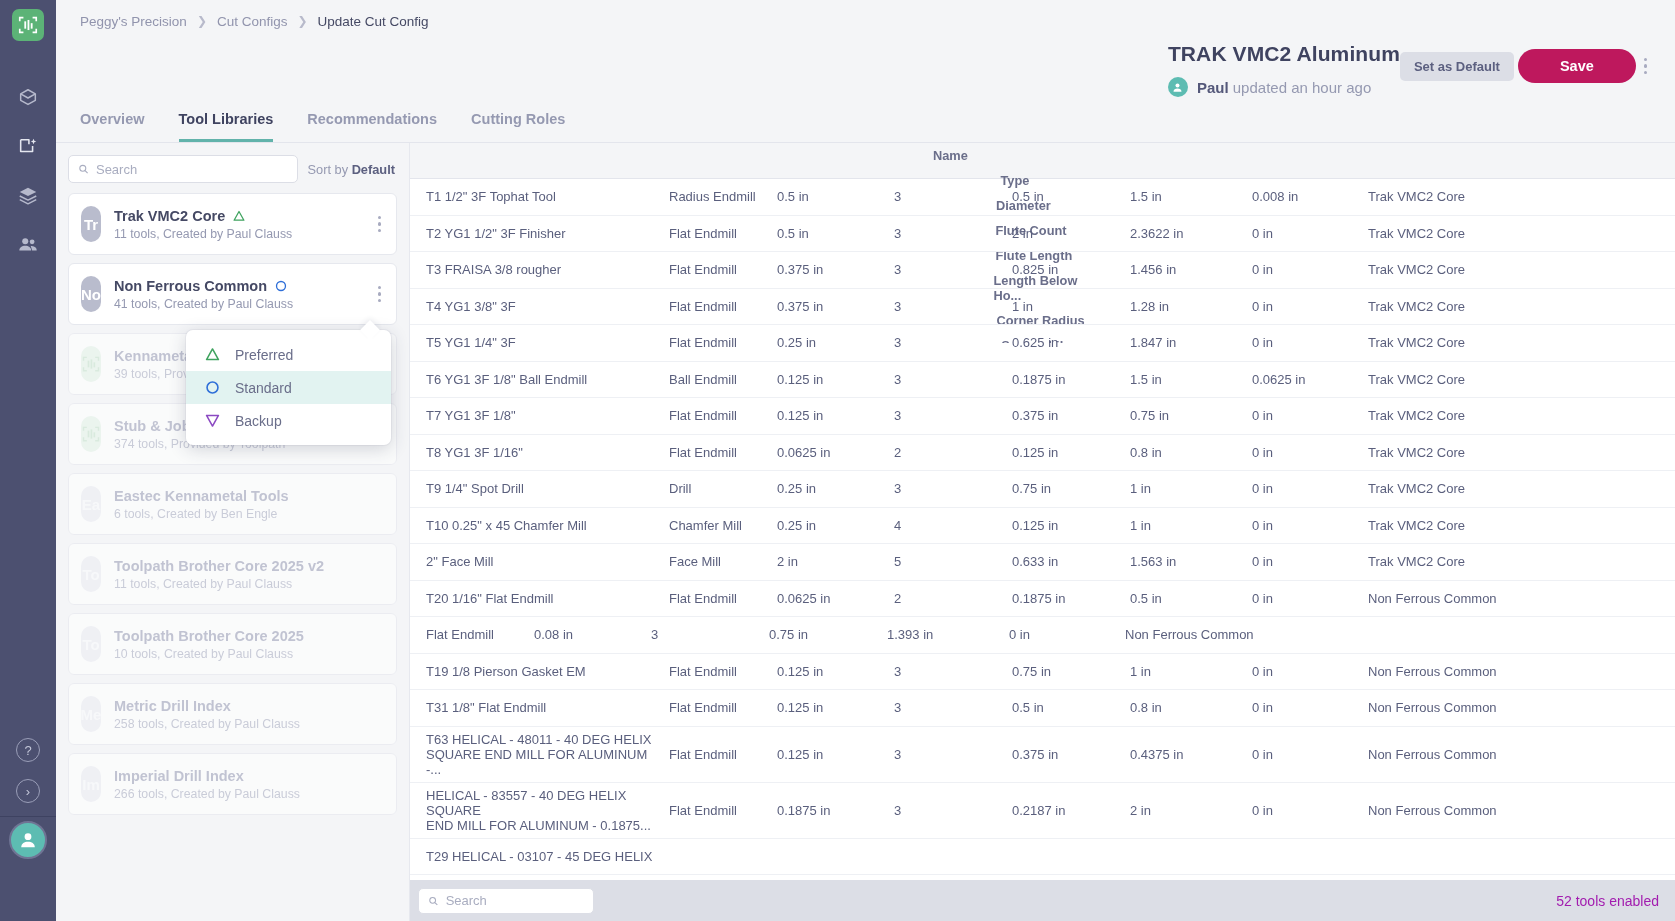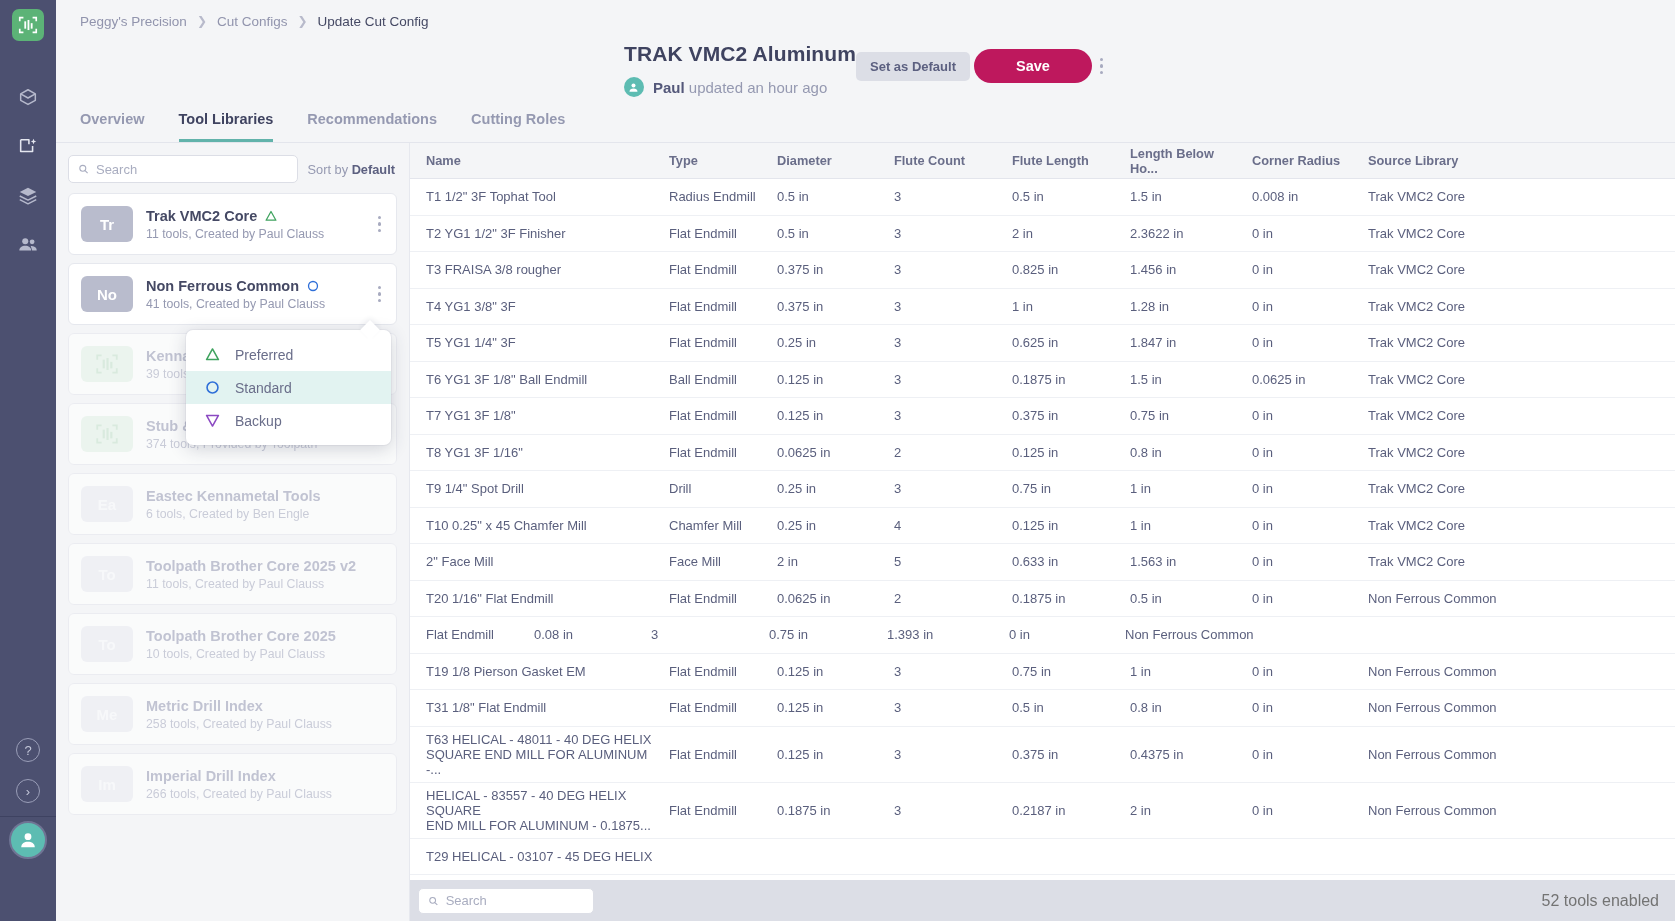--- a/index.html
+++ b/index.html
@@ -58,21 +58,21 @@
   .breadcrumb {
     padding: 0 24px; height: 30px; display: flex; align-items: center; gap: 10px;
     font-size: 13.5px; margin-top: 6px;
   }
   .crumb { color: #9194ad; cursor: pointer; }
   .crumb.active { color: #454964; }
   .crumb-sep { color: #b8bacb; font-size: 12px; }
 
   .head-row {
     padding: 0 24px; display: flex; align-items: flex-start;
-    justify-content: center; margin-top: 6px;
+    justify-content: flex-end; margin-top: 6px;
   }
   .page-title { font-size: 21px; font-weight: bold; color: #3f4360; letter-spacing: .1px; }
   .sub-row { display: flex; align-items: center; gap: 9px; margin-top: 11px; }
   .sub-avatar {
     width: 20px; height: 20px; border-radius: 50%; background: #5dbcb2;
     display: flex; align-items: center; justify-content: center;
   }
   .sub-text { font-size: 15px; color: #9599b1; }
   .sub-text b { color: #54587a; font-weight: bold; }
 
@@ -121,21 +121,21 @@
   .sort-label b { color: #5c6080; }
 
   .lib-list { flex: 1; overflow: hidden; padding: 0 12px 0 12px; }
   .lib-card {
     background: #fff; border: 1px solid #e6e8ee; border-radius: 6px;
     height: 62px; margin-bottom: 8px; display: flex; align-items: center;
     padding: 0 10px 0 12px; gap: 13px; cursor: pointer; position: relative;
   }
   .lib-card.dim { opacity: .62; }
   .lib-ava {
-    width: 52px; height: 36px; border-radius: 6px; flex: none;
+    width: 20px; height: 36px; border-radius: 11px; flex: none;
     display: flex; align-items: center; justify-content: center;
     font-size: 15px; font-weight: bold; color: #fff;
   }
   .lib-ava.gray-dark { background: #b9bccd; }
   .lib-ava.gray-light { background: #eceef3; color: #fafbfc; }
   .lib-ava.green-ico { background: #e6f4e9; }
   .lib-meta { flex: 1; min-width: 0; }
   .lib-name {
     font-size: 14.5px; font-weight: bold; color: #454964;
     display: flex; align-items: center; gap: 7px;
@@ -168,20 +168,21 @@
   }
   .dd-item.sel { background: #e2f3f1; }
 
   
   .table-pane { flex: 1; display: flex; flex-direction: column; min-width: 0; background: #fff; }
   .tbl-head {
     display: flex; align-items: center; height: 36px;
     background: #f4f5f7; border-bottom: 1px solid #e3e5ec;
     font-size: 12.8px; font-weight: bold; color: #6a6e8a;
     padding-left: 8px;
+    flex-direction: column;
   }
   .tbl-body { flex: 1; overflow: hidden; }
   .tbl-row {
     display: flex; align-items: center; min-height: 36.5px;
     border-bottom: 1px solid #eef0f4; font-size: 13px; color: #5a5f7d;
     padding-left: 8px;
   }
   .tbl-row.tall { min-height: 36.5px; }
   .c { padding: 5px 8px; overflow: hidden; }
   .c-name  { width: 243px; flex: none; }
@@ -201,21 +202,21 @@
   .foot-search {
     display: flex; align-items: center; gap: 7px; background: #fff;
     border: 1px solid #dcdee6; border-radius: 5px; height: 26px;
     width: 176px; padding: 0 9px;
   }
   .foot-search input {
     border: none; outline: none; font-size: 13px; color: #5a5f7d;
     font-family: inherit; width: 100%; background: transparent;
   }
   .foot-search input::placeholder { color: #a9adc0; }
-  .foot-status { font-size: 16px; color: #737373; }
+  .foot-status { font-size: 14px; color: #a21caf; }
 </style>
 </head>
 <body>
 
 <div id="app">
 
   <div class="rail">
     <div class="rail-logo">
       <svg width="22" height="22" viewBox="0 0 24 24" fill="none" stroke="#ffffff" stroke-width="1.8">
         <path d="M3 8V4h4M21 8V4h-4M3 16v4h4M21 16v4h-4"></path>

